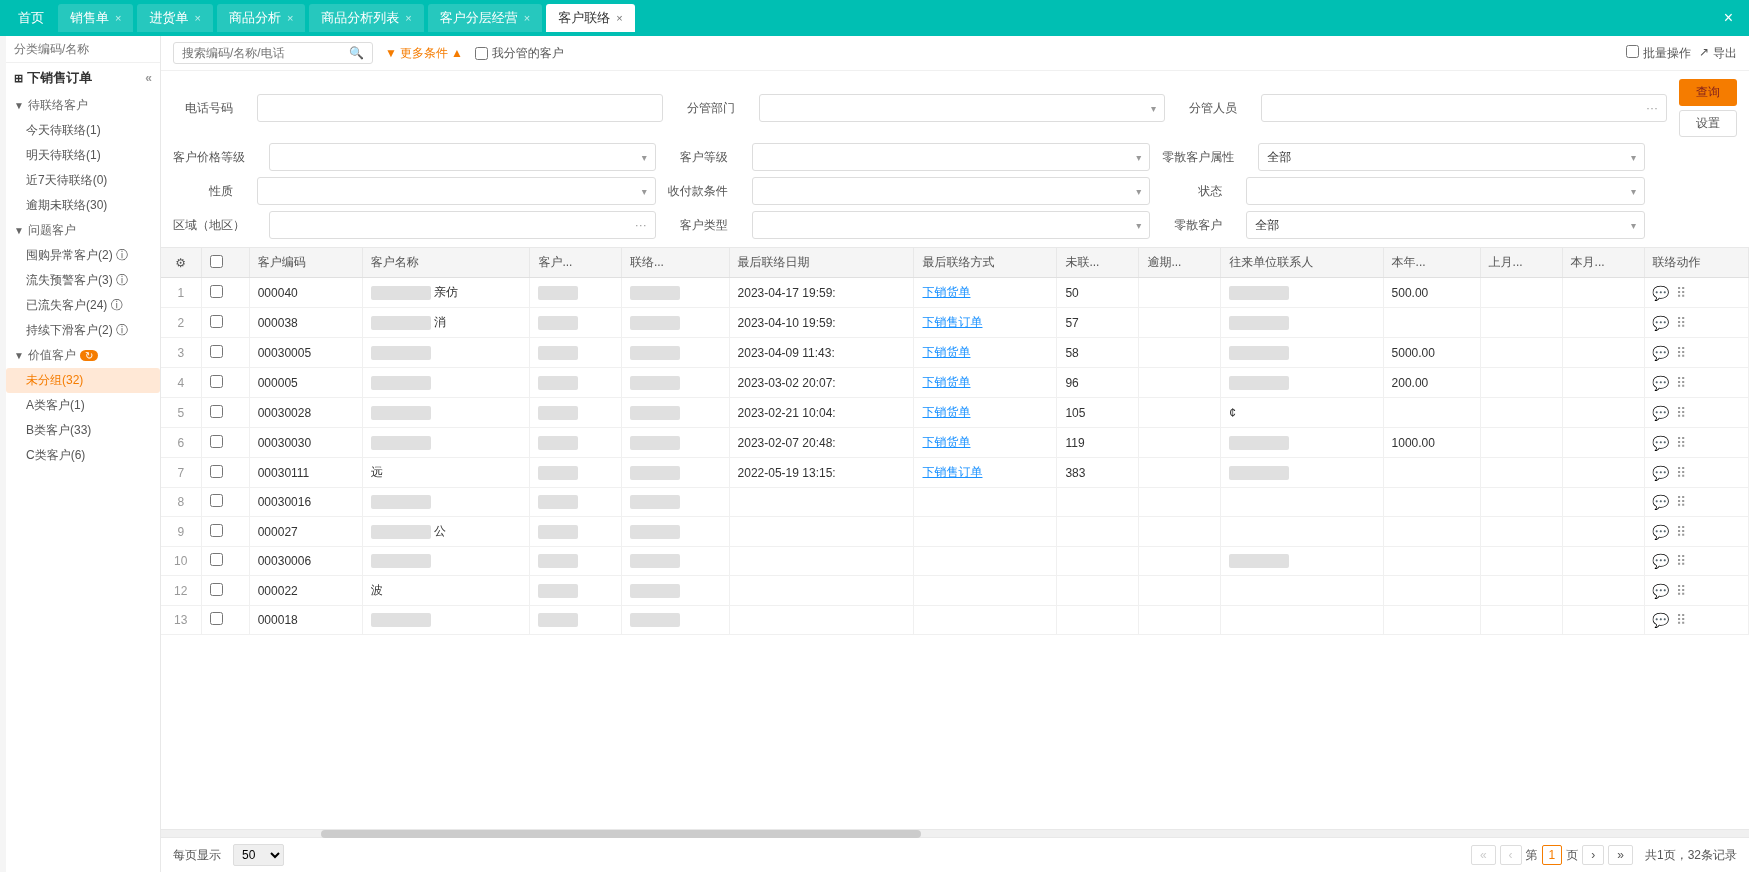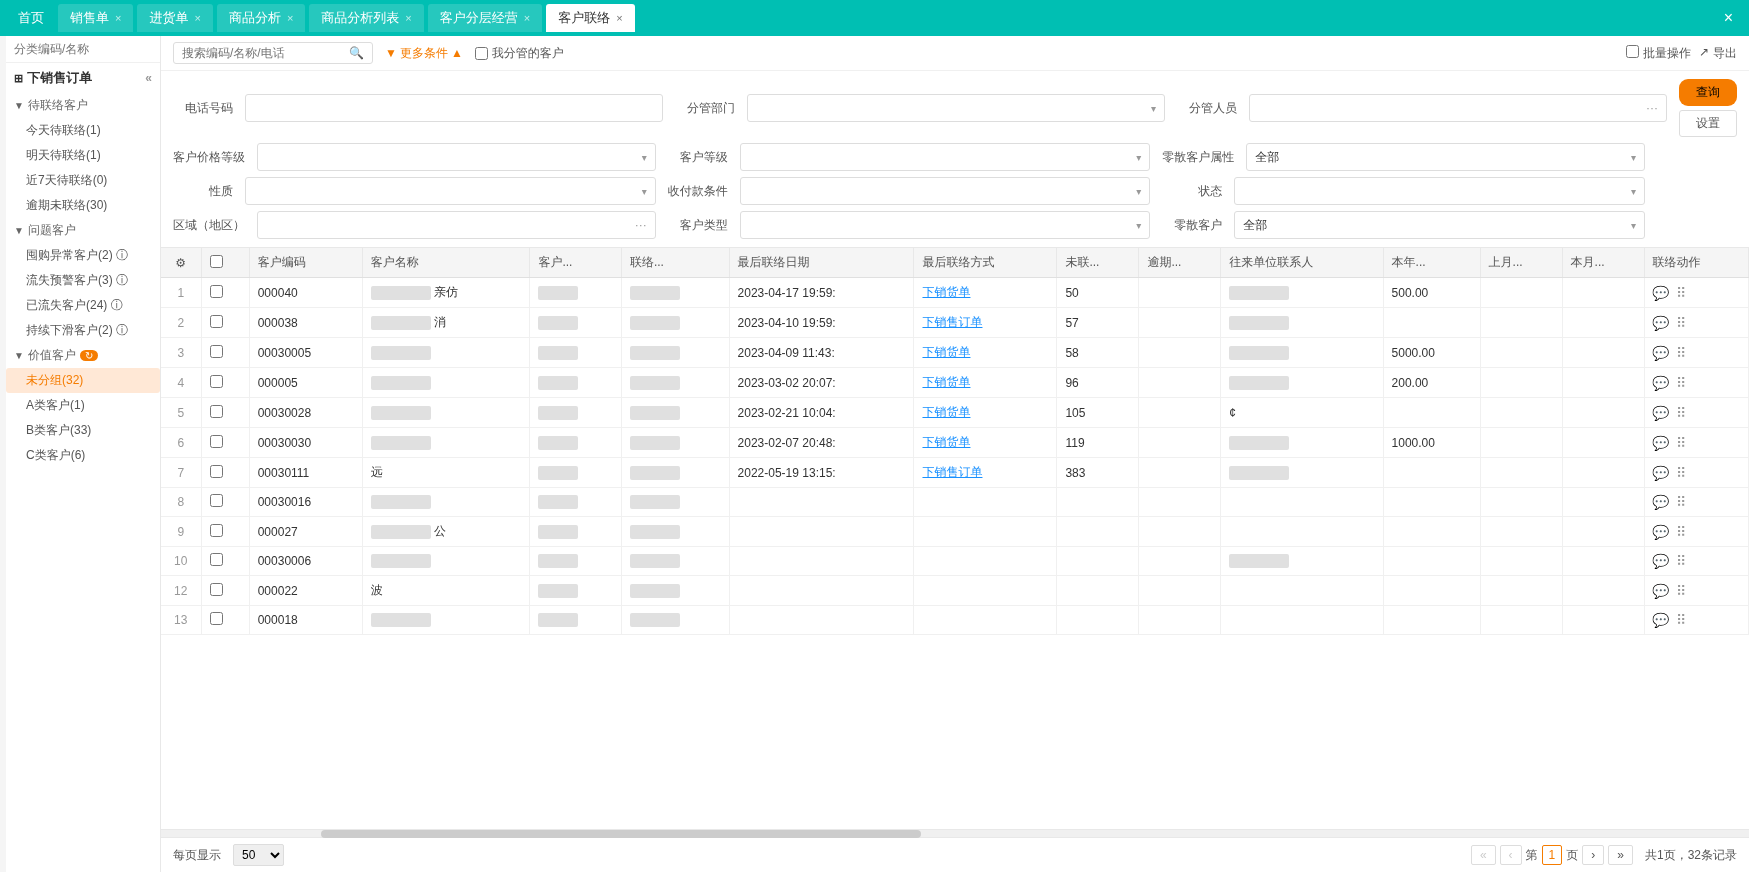--- a/index.html
+++ b/index.html
@@ -206,21 +206,21 @@
       align-items: center;
       gap: 12px;
       margin-bottom: 6px;
     }
     .filter-row:last-child { margin-bottom: 0; }
     .filter-field {
       display: flex;
       align-items: center;
       flex: 1;
       min-width: 0;
-      gap: 12px;
+      gap: 24px;
     }
     .filter-field label {
       white-space: nowrap;
       color: #555;
       font-size: 12px;
       min-width: 60px;
       text-align: right;
     }
     .filter-input {
       flex: 1;
@@ -241,23 +241,23 @@
       color: #999;
       font-size: 10px;
     }
     .filter-btn-group {
       display: flex;
       flex-direction: column;
       gap: 4px;
     }
     .btn-query {
       background: #f57c00;
-      color: #000000;
+      color: #7f1d1d;
       border: none;
-      border-radius: 9px;
+      border-radius: 3px;
       padding: 5px 16px;
       cursor: pointer;
       font-size: 12px;
     }
     .btn-reset {
       background: #fff;
       color: #555;
       border: 1px solid #ddd;
       border-radius: 3px;
       padding: 4px 16px;

